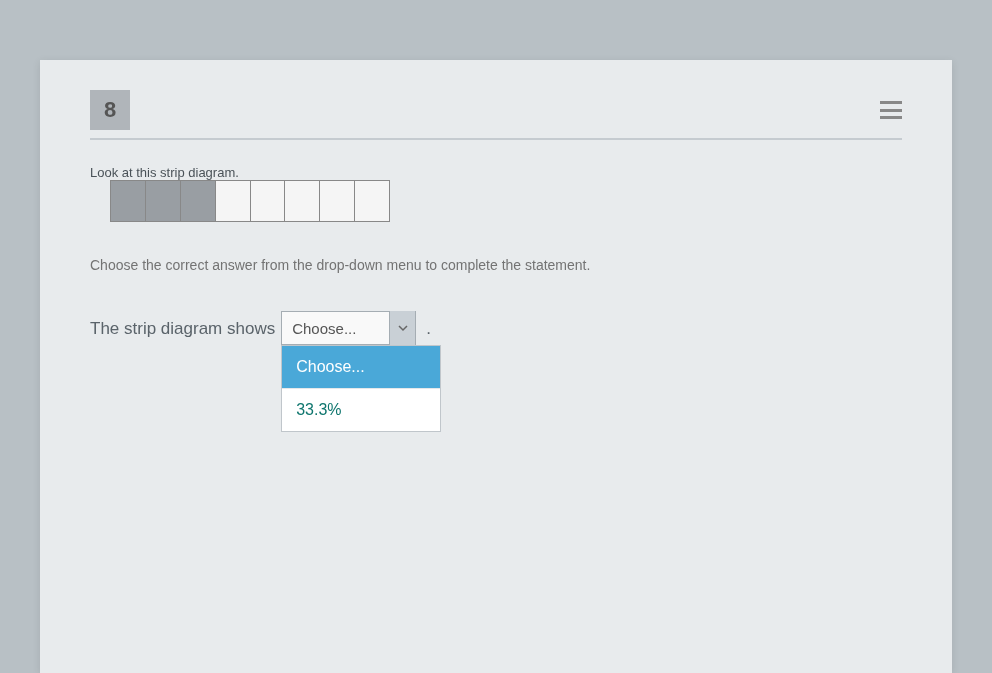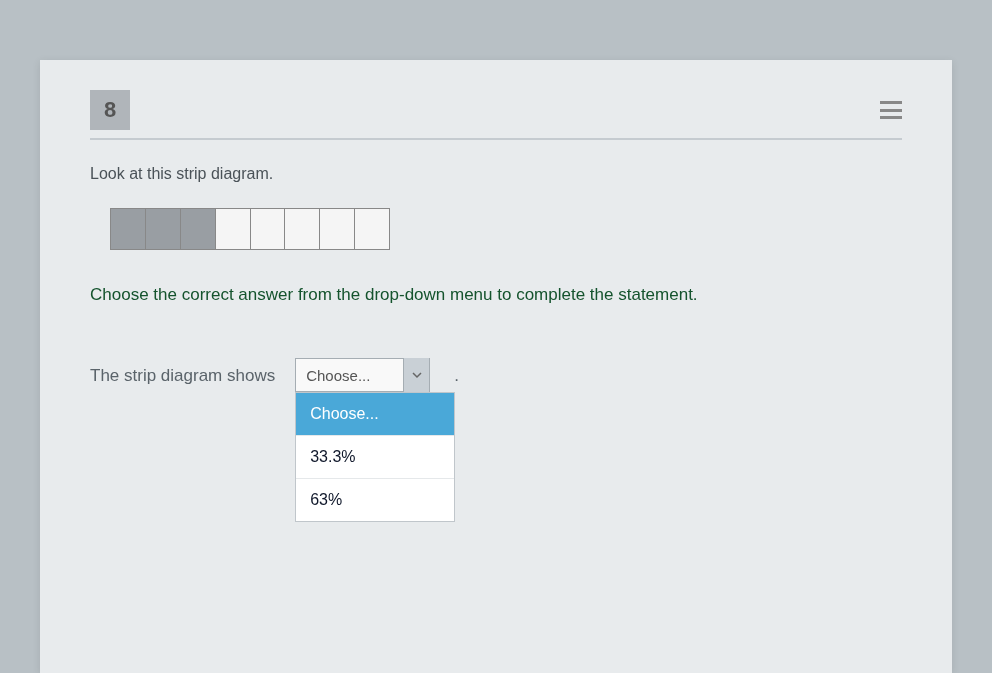--- a/index.html
+++ b/index.html
@@ -46,47 +46,46 @@
       cursor: pointer;
     }
     .menu-icon span {
       display: block;
       height: 3px;
       background: #888;
       width: 100%;
     }
     .instruction {
       color: #4a5258;
-      font-size: 16px;
-      margin-bottom: 25px;
+      font-size: 13px;
     }
     .strip-diagram {
       display: flex;
       border: 1px solid #888;
       width: 280px;
       height: 42px;
       margin-bottom: 35px;
       margin-left: 20px;
     }
     .strip-cell {
       flex: 1;
       border-right: 1px solid #888;
     }
     .strip-cell:last-child { border-right: none; }
     .strip-cell.filled { background: #999ea3; }
     .strip-cell.empty { background: #f5f5f5; }
     .sub-instruction {
-      color: #14532d;
-      font-size: 17px;
-      margin-bottom: 53px;
+      color: #737373;
+      font-size: 14px;
+      margin-bottom: 38px;
     }
     .answer-row {
       display: flex;
       align-items: flex-start;
-      gap: 20px;
+      gap: 6px;
     }
     .answer-lead {
       color: #5a636a;
       font-size: 17px;
       padding-top: 8px;
     }
     .dropdown-wrap {
       position: relative;
     }
     .dropdown-selected {
@@ -119,21 +118,21 @@
       top: 34px;
       left: 0;
       width: 160px;
       background: #fff;
       border: 1px solid #c0c6cb;
       z-index: 10;
     }
     .dropdown-option {
       padding: 12px 14px;
       font-size: 16px;
-      color: #0f172a;
+      color: #0f766e;
       cursor: pointer;
       border-bottom: 1px solid #e5e8ea;
     }
     .dropdown-option:last-child { border-bottom: none; }
     .dropdown-option.highlighted {
       background: #4aa8d8;
       color: #fff;
     }
     .period {
       color: #5a636a;
@@ -179,18 +178,17 @@
         <span class="dropdown-selected-text">Choose...</span>
         <span class="dropdown-arrow">
           <svg viewBox="0 0 10 10">
               <path d="M1 3 L5 7 L9 3" fill="none" stroke="#666" stroke-width="1.5"></path>
             </svg>
         </span>
       </div>
       <div class="dropdown-list" id="dropdown-list">
           <div class="dropdown-option highlighted">Choose...</div>
           <div class="dropdown-option">33.3%</div>
-          <div class="dropdown-option">63%</div>
         </div>
     </div>
     <div class="period">.</div>
   </div>
 </div>
 
 </body></html>

